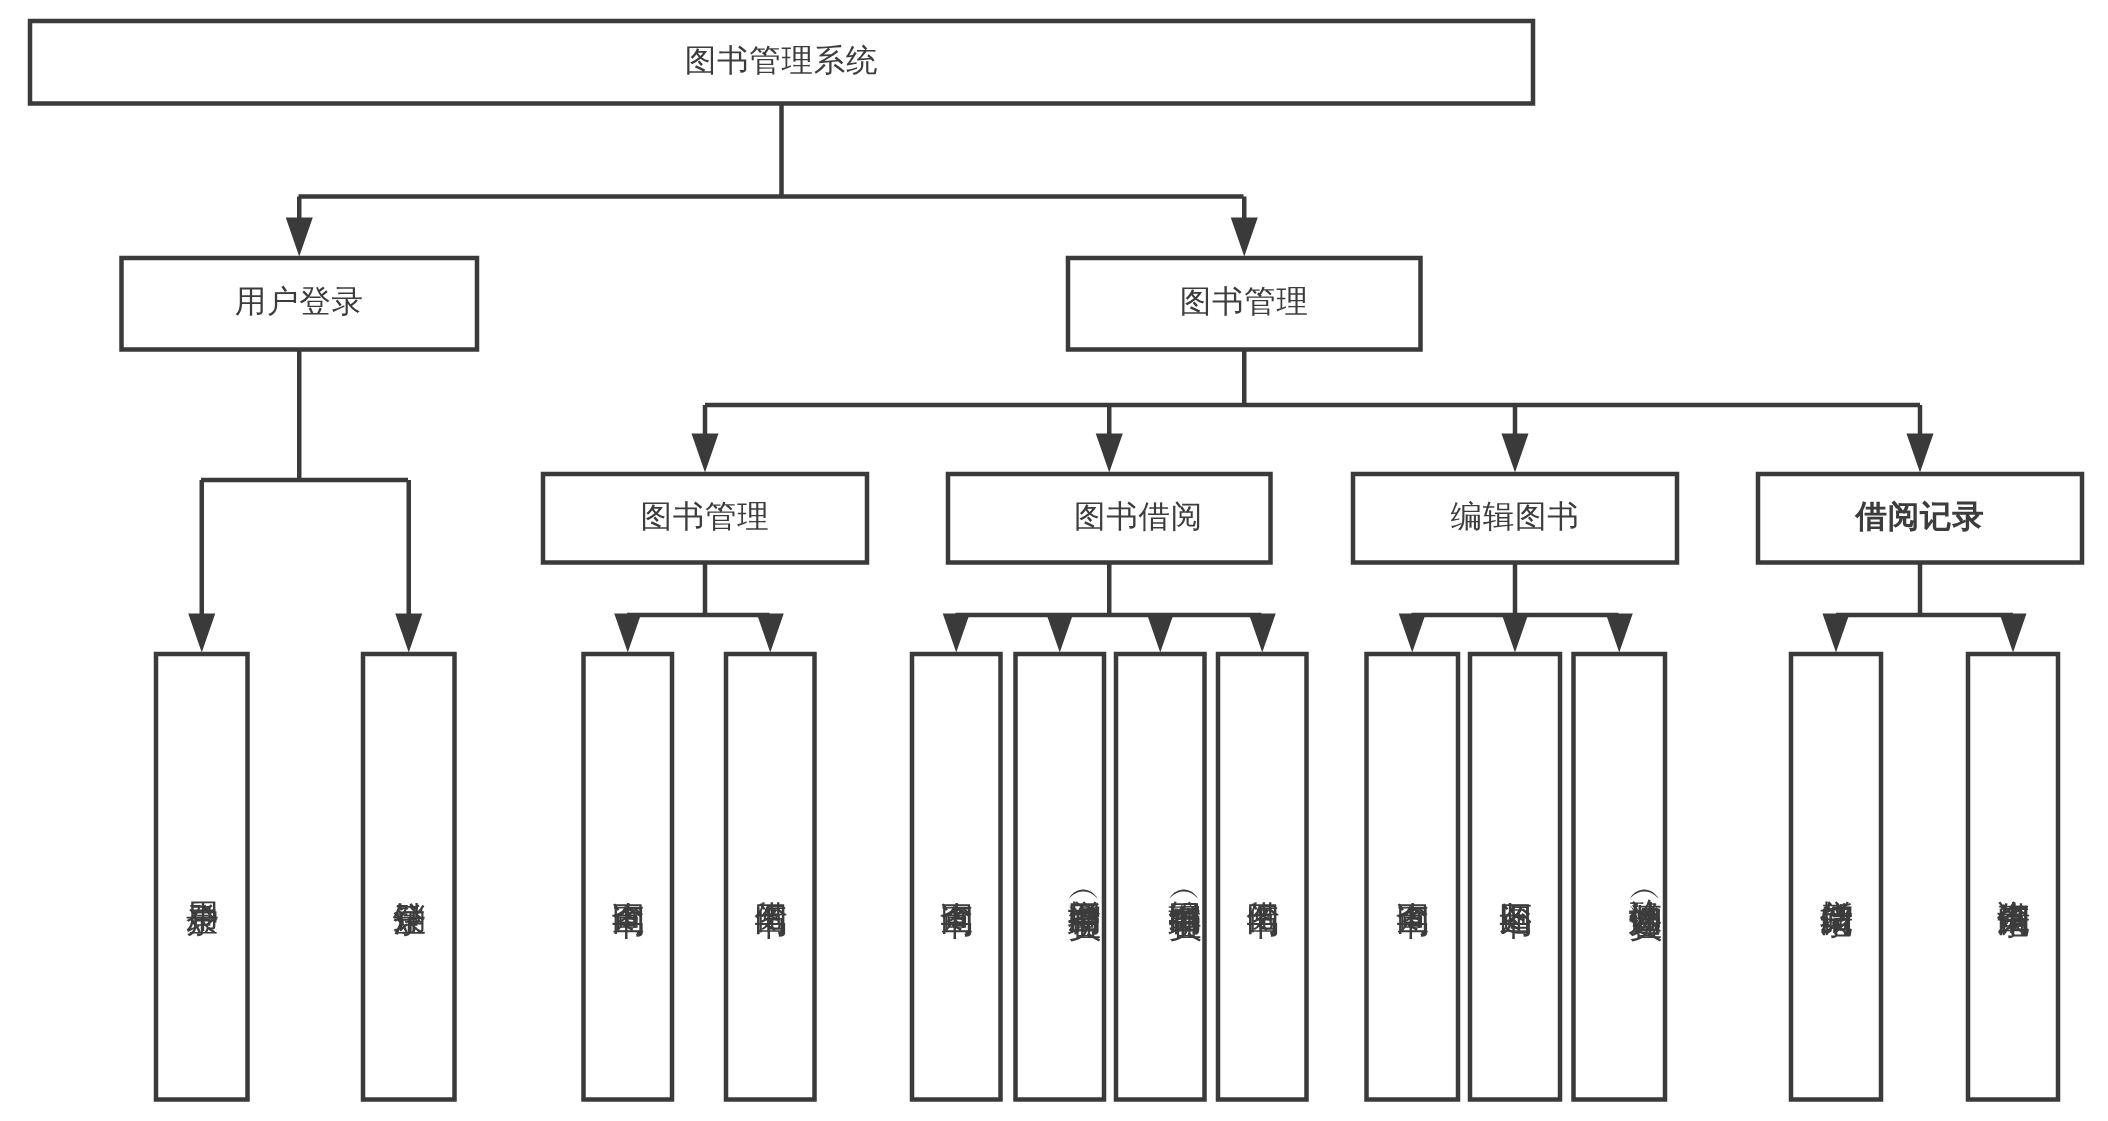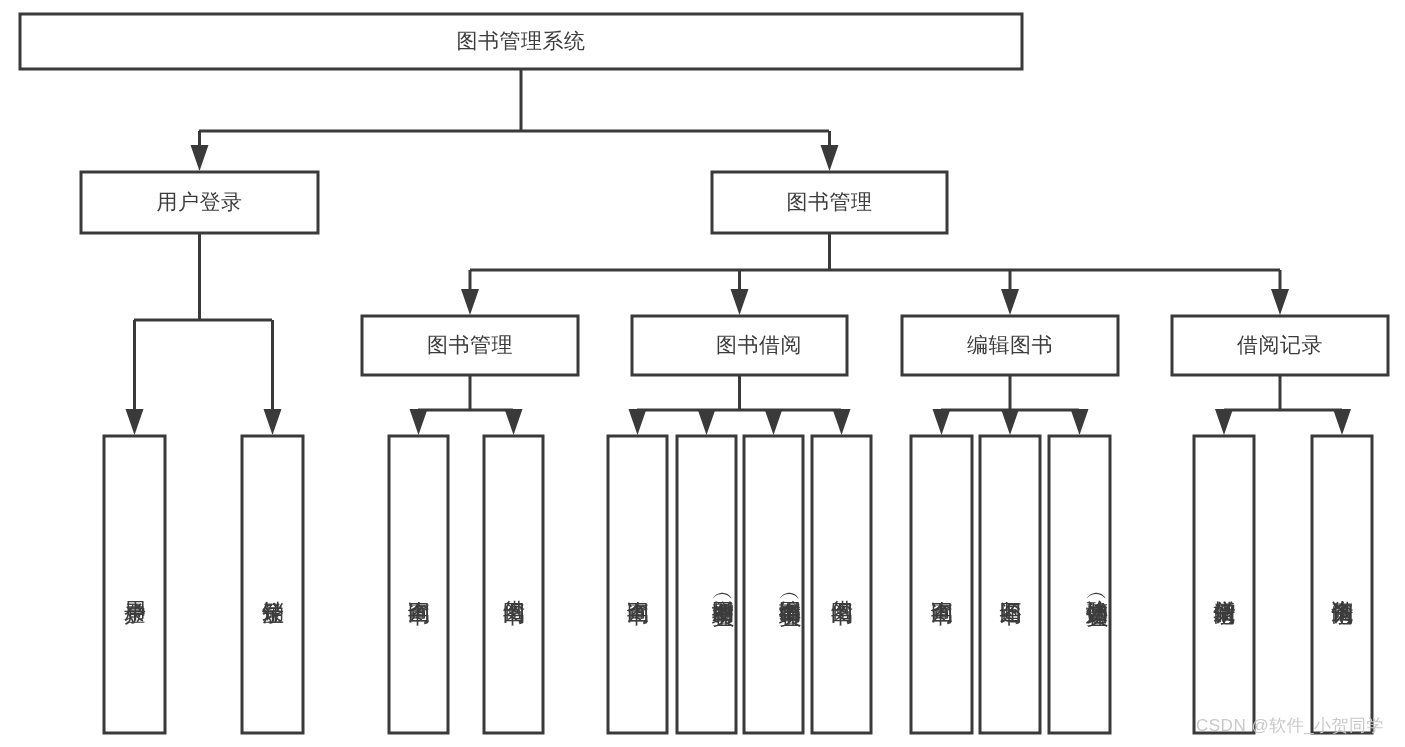--- a/index.html
+++ b/index.html
@@ -165,29 +165,28 @@
         <rect x="1312" y="436" width="60" height="297" class="node-box"></rect>
       </g>
   </svg>
   <div id="labels-layer">
       <div class="node-label horizontal" style="left: 20px; top: 14px; width: 1002px; height: 55px;">图书管理系统</div>
       <div class="node-label horizontal" style="left: 81px; top: 172px; width: 237px; height: 61px;">用户登录</div>
       <div class="node-label horizontal" style="left: 712px; top: 172px; width: 235px; height: 61px;">图书管理</div>
       <div class="node-label horizontal" style="left: 362px; top: 316px; width: 216px; height: 59px;">图书管理</div>
       <div class="node-label horizontal" style="left: 632px; top: 316px; width: 254px; height: 59px;">图书借阅</div>
       <div class="node-label horizontal" style="left: 902px; top: 316px; width: 216px; height: 59px;">编辑图书</div>
-      <div class="node-label horizontal" style="left: 1172px; top: 316px; width: 216px; height: 59px;">借阅记录</div>
+      <div class="node-label horizontal" style="left: 1172px; top: 316px; width: 216px; height: 59px; font-weight: bold;">借阅记录</div>
       <div class="node-label vertical" style="left: 104px; top: 436px; width: 61px; height: 297px;">用户登录</div>
       <div class="node-label vertical" style="left: 242px; top: 436px; width: 61px; height: 297px;">注销登录</div>
       <div class="node-label vertical" style="left: 389px; top: 436px; width: 59px; height: 297px;">查询图书</div>
       <div class="node-label vertical" style="left: 484px; top: 436px; width: 59px; height: 297px;">借阅图书</div>
       <div class="node-label vertical" style="left: 608px; top: 436px; width: 59px; height: 297px;">查询图书</div>
       <div class="node-label vertical top-aligned" style="left: 677px; top: 436px; width: 59px; height: 297px;">新增图书（管理员）</div>
       <div class="node-label vertical top-aligned" style="left: 744px; top: 436px; width: 59px; height: 297px;">编辑图书（管理员）</div>
       <div class="node-label vertical" style="left: 812px; top: 436px; width: 59px; height: 297px;">借阅图书</div>
       <div class="node-label vertical" style="left: 911px; top: 436px; width: 61px; height: 297px;">查询图书</div>
       <div class="node-label vertical" style="left: 980px; top: 436px; width: 60px; height: 297px;">归还图书</div>
       <div class="node-label vertical top-aligned" style="left: 1049px; top: 436px; width: 61px; height: 297px;">确认归还（管理员）</div>
       <div class="node-label vertical" style="left: 1194px; top: 436px; width: 60px; height: 297px;">新增借阅记录</div>
       <div class="node-label vertical" style="left: 1312px; top: 436px; width: 60px; height: 297px;">查询借阅记录</div>
     </div>
-  <div class="watermark" style="left: 1196px; top: 714px;">CSDN @软件_小贺同学</div>
 </div>
 
 </body></html>

